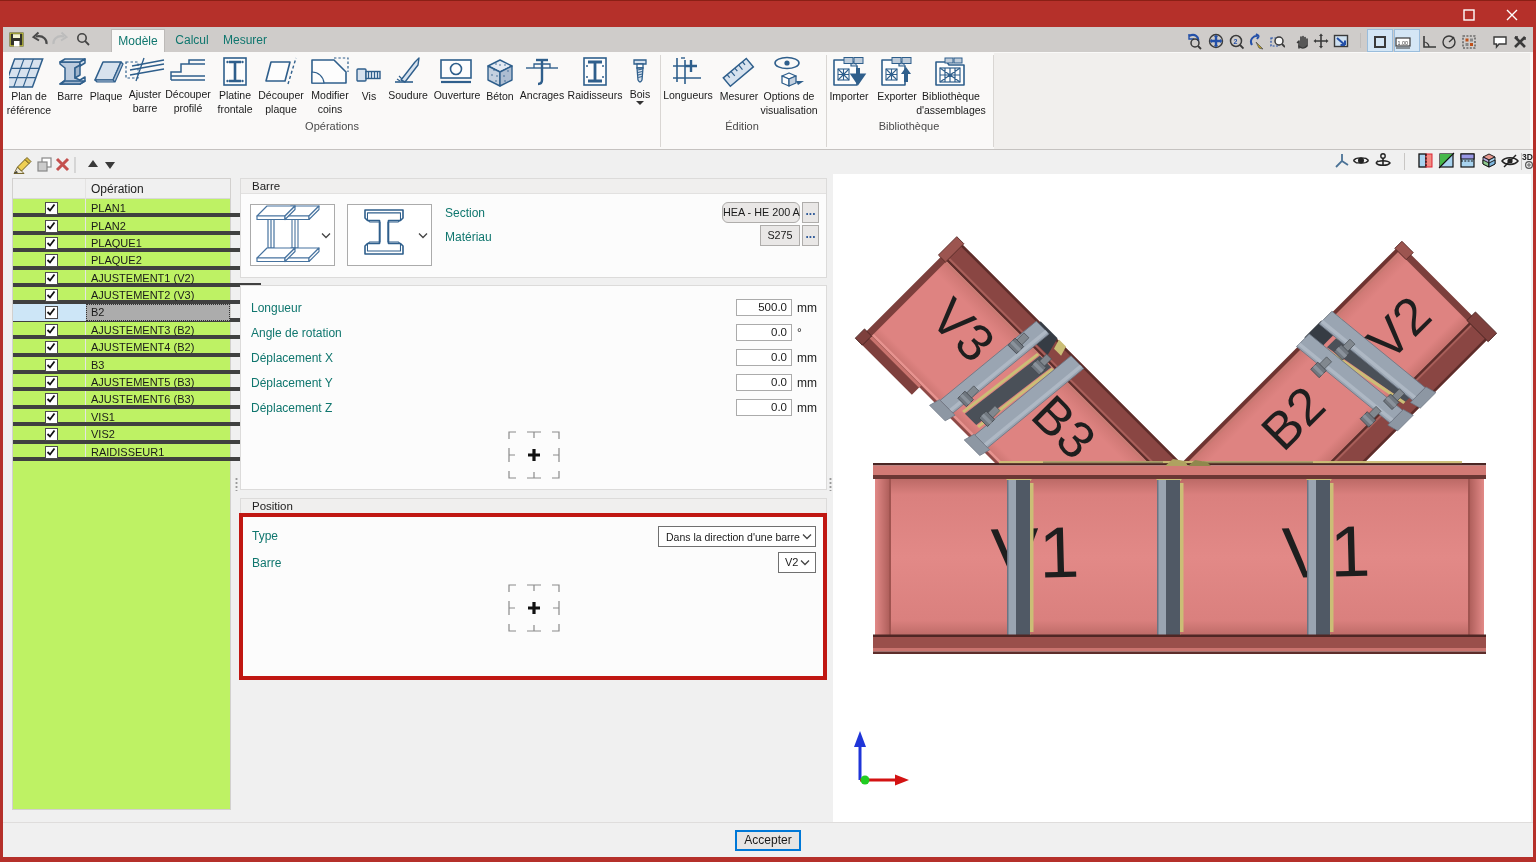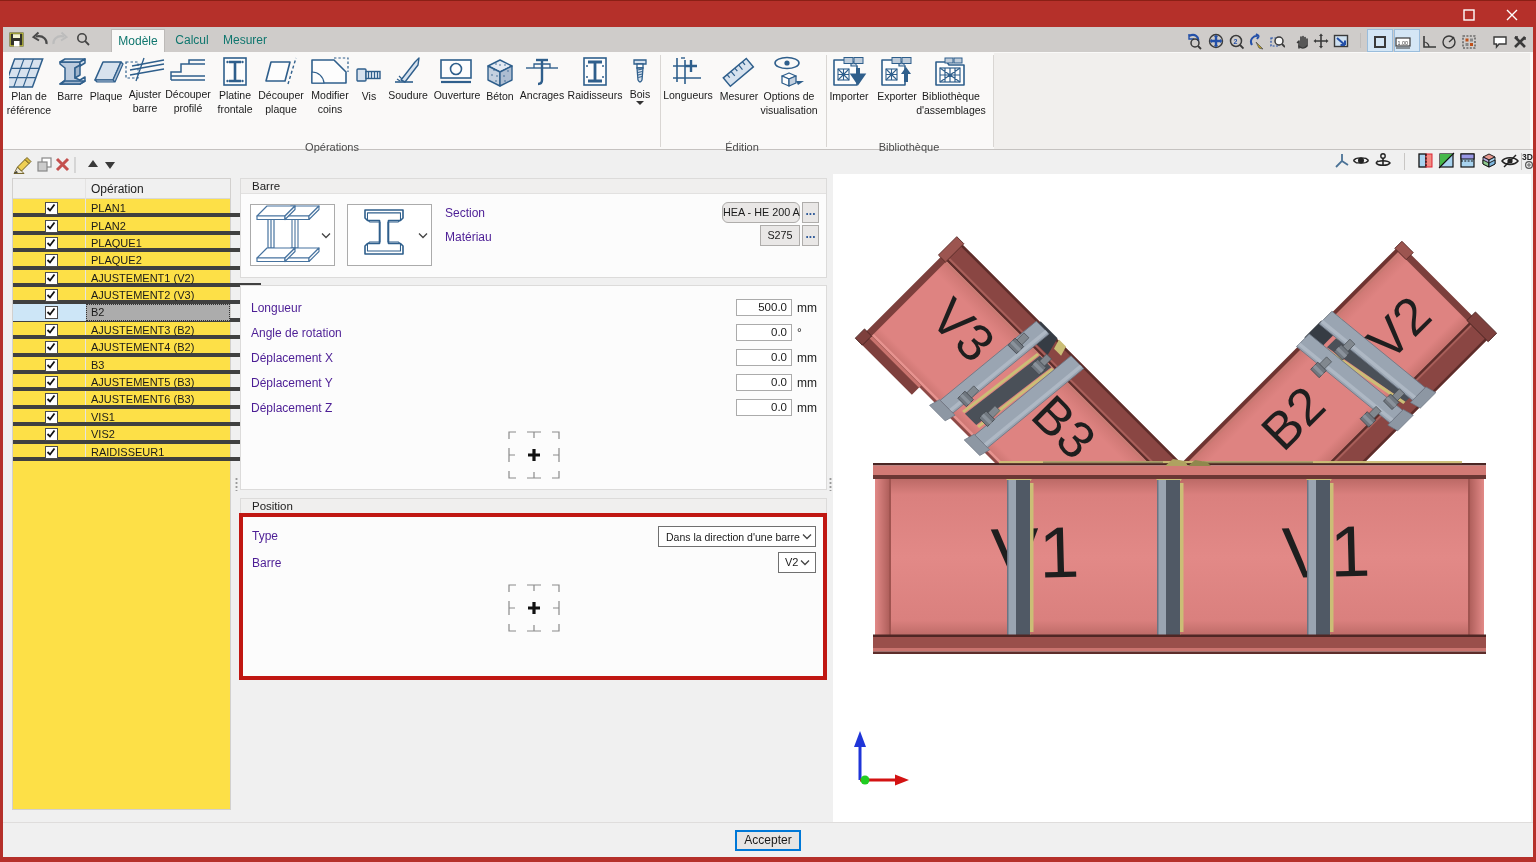--- a/index.html
+++ b/index.html
@@ -9,33 +9,33 @@
 #titlebar { left:0; top:0; width:1536px; height:27px; background:#B5302A; border-top:1px solid #8a1f15; }
 #title { left:0; top:6px; width:1456px; text-align:center; color:#fff; font-size:12px; }
 #bL { left:0; top:27px; width:3px; height:835px; background:#B5302A; }
 #bR { left:1533px; top:27px; width:3px; height:835px; background:#B5302A; }
 #bB { left:0; top:857px; width:1536px; height:5px; background:#B5302A; }
 #tabrow { left:3px; top:27px; width:1530px; height:25px; background:#CFCCCA; }
 .tab { top:29px; height:23px; line-height:23px; font-size:12px; color:#0f766e; text-align:center; }
 .tab.sel { background:#FAF9F8; border:1px solid #BDBAB8; border-bottom:none; }
 #ribbon { left:3px; top:52px; width:1530px; height:98px; background:#FAF9F8; border-bottom:1px solid #C5C2C0; }
 .rsep { position:absolute; top:55px; width:1px; height:92px; background:#D9D6D3; }
-.glabel { position:absolute; top:141px; font-size:11px; color:#4a4a4a; text-align:center; }
+.glabel { position:absolute; top:120px; font-size:11px; color:#4a4a4a; text-align:center; }
 .rb { position:absolute; top:56px; text-align:center; font-size:10.5px; color:#1a1a1a; line-height:13.5px; white-space:nowrap; }
 .rb svg { display:block; margin:0 auto 2px auto; }
 #lefttool { left:3px; top:151px; width:230px; height:27px; background:#F0F0F0; }
-#table { left:12px; top:178px; width:219px; height:632px; background:#fde047; border:1px solid #D2D0CE; }
+#table { left:12px; top:178px; width:219px; height:632px; background:#bef264; border:1px solid #D2D0CE; }
 #thead { left:0; top:0; width:217px; height:20px; background:#F0F0F0; border-bottom:1px solid #D8D8D8; font-size:12px; color:#222; }
 .trow { left:0; width:248px; height:17.4px; border-bottom:4px solid #404040; font-size:11px; color:#1a1a1a; }
 .cb { position:absolute; left:32px; top:2px; width:13px; height:13px; background:#fff; border:1px solid #4c4c4c; }
 .tname { position:absolute; left:78px; top:2px; }
 #vline1 { left:72px; top:0px; width:1px; height:282px; background:#E4E3E2; }
 .group { background:#FCFCFC; border:1px solid #DCDBDA; }
 .ghead { position:absolute; left:0; top:0; width:100%; height:15px; background:#F0EFEE; border-bottom:1px solid #E2E1E0; font-size:11.5px; color:#222; padding-left:11px; line-height:15px; }
-.flabel { position:absolute; font-size:12px; color:#4c1d95; }
+.flabel { position:absolute; font-size:12px; color:#0f766e; }
 .finput { position:absolute; width:56px; height:17px; background:#fff; border:1px solid #ABABAB; font-size:11.5px; color:#1a1a1a; text-align:right; padding-right:4px; line-height:15px; }
 .funit { position:absolute; font-size:12px; color:#1a1a1a; }
 .btng { position:absolute; background:#E9E7E6; border:1px solid #AFADAB; font-size:10.8px; color:#1a1a1a; text-align:center; white-space:nowrap; }
 .btnd { position:absolute; width:17px; background:#E9E7E6; border:1px solid #AFADAB; color:#2B5797; font-weight:bold; font-size:12px; text-align:center; }
 .combo { position:absolute; background:#fff; border:1px solid #707070; font-size:11px; color:#1a1a1a; white-space:nowrap; }
 #viewtool { left:833px; top:151px; width:700px; height:23px; background:#F0F0F0; }
 #botbar { left:3px; top:822px; width:1530px; height:35px; background:#F0F0F0; border-top:1px solid #DFDDDC; }
 #okbtn { left:735px; top:830px; width:66px; height:21px; background:#E7E5E4; border:2px solid #0078D7; font-size:12px; color:#1a1a1a; text-align:center; line-height:16px; }
 </style>
 </head>

